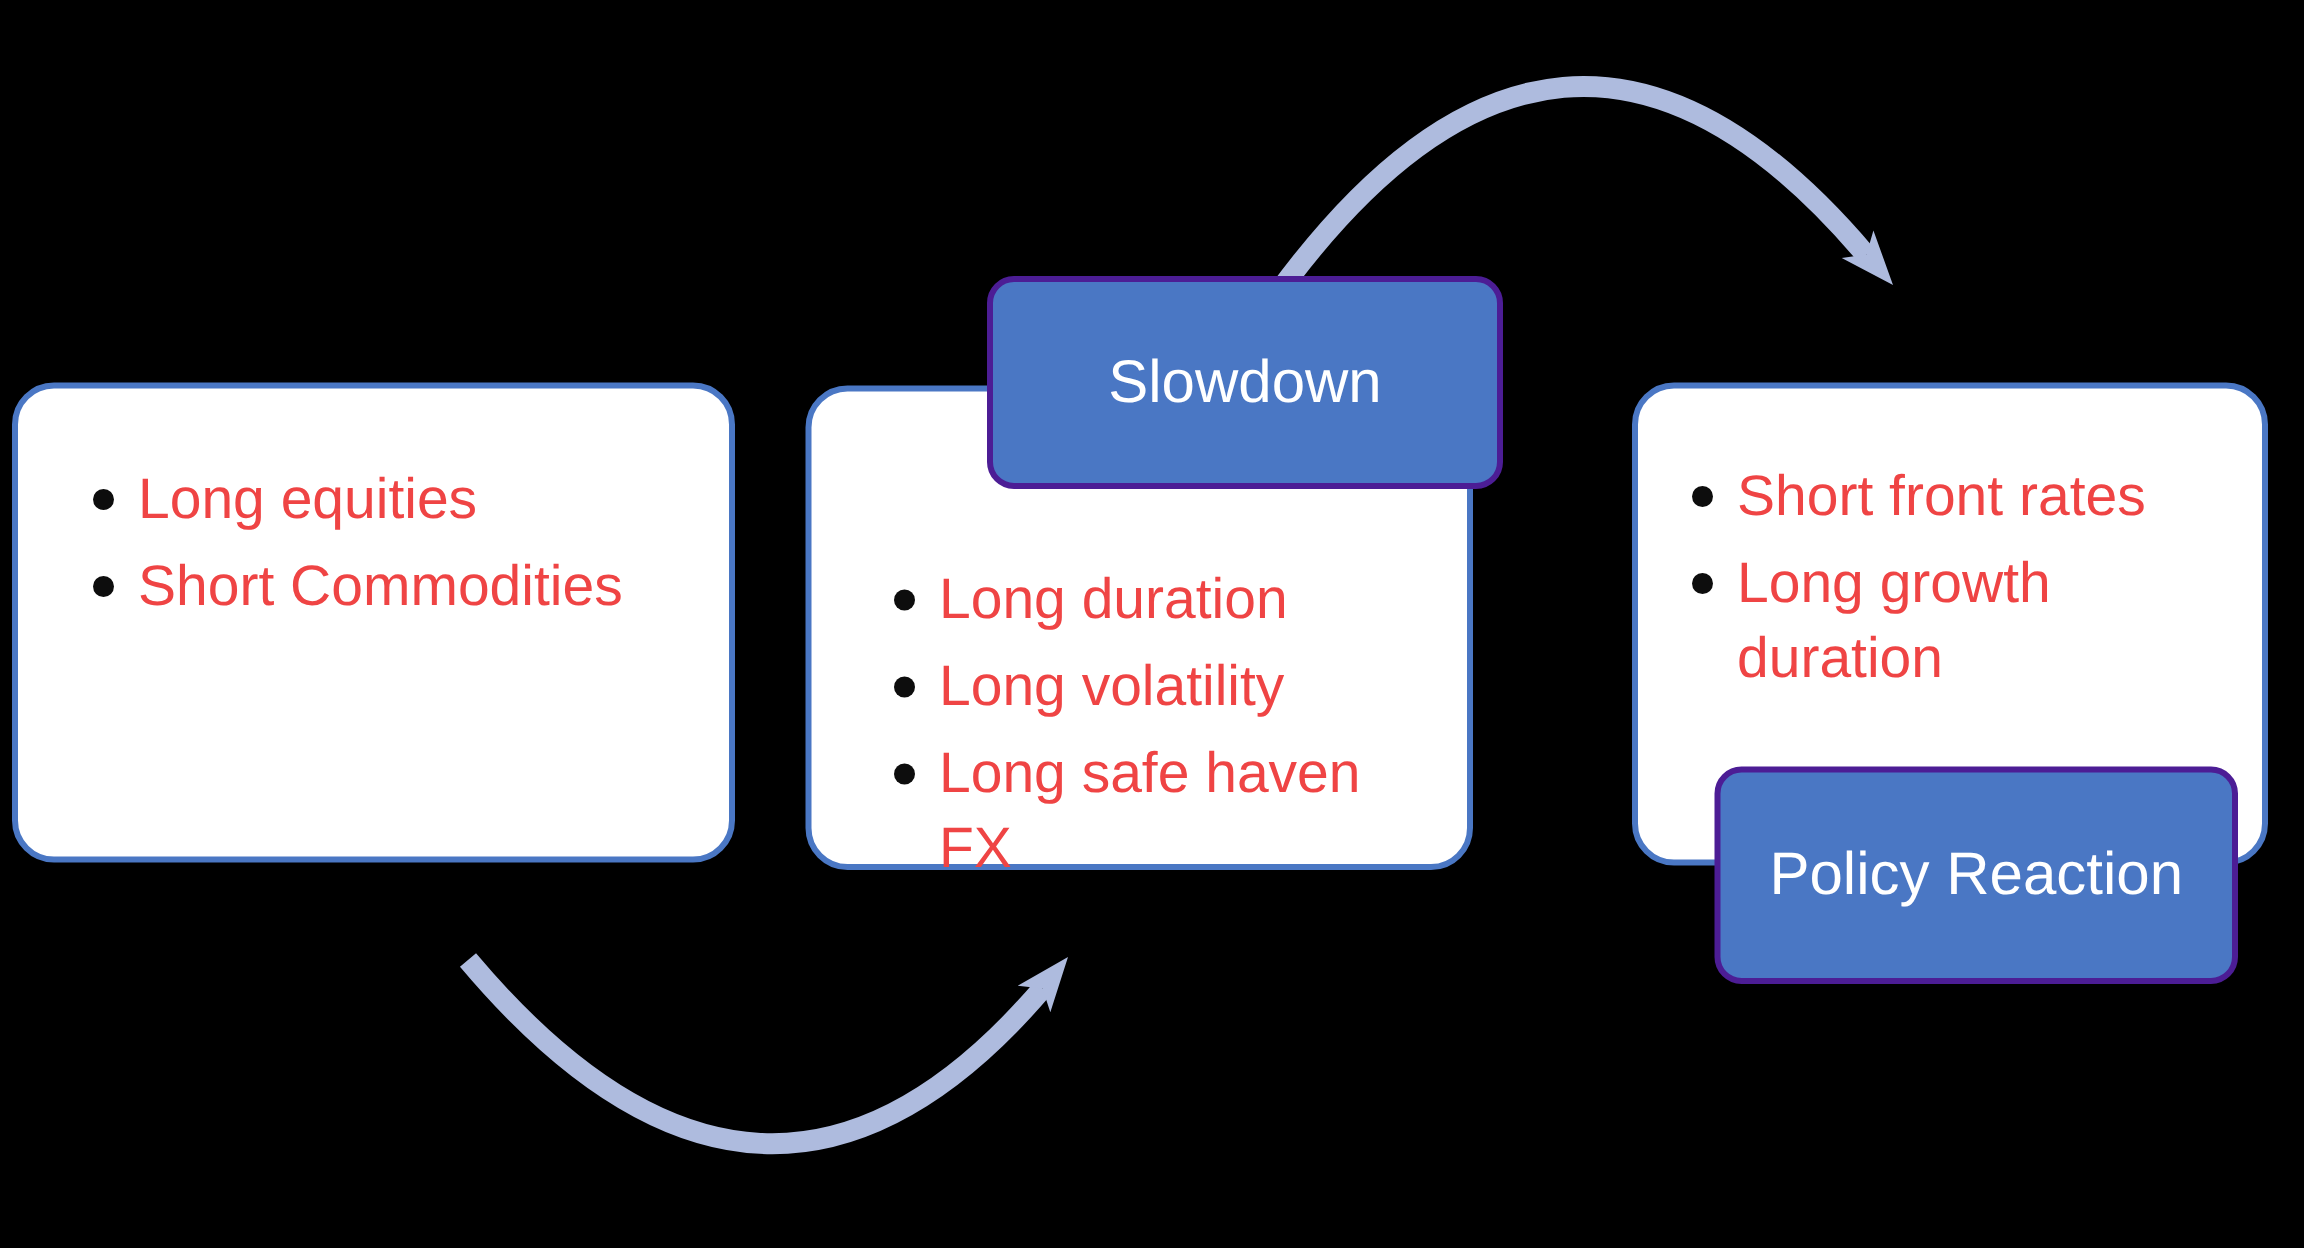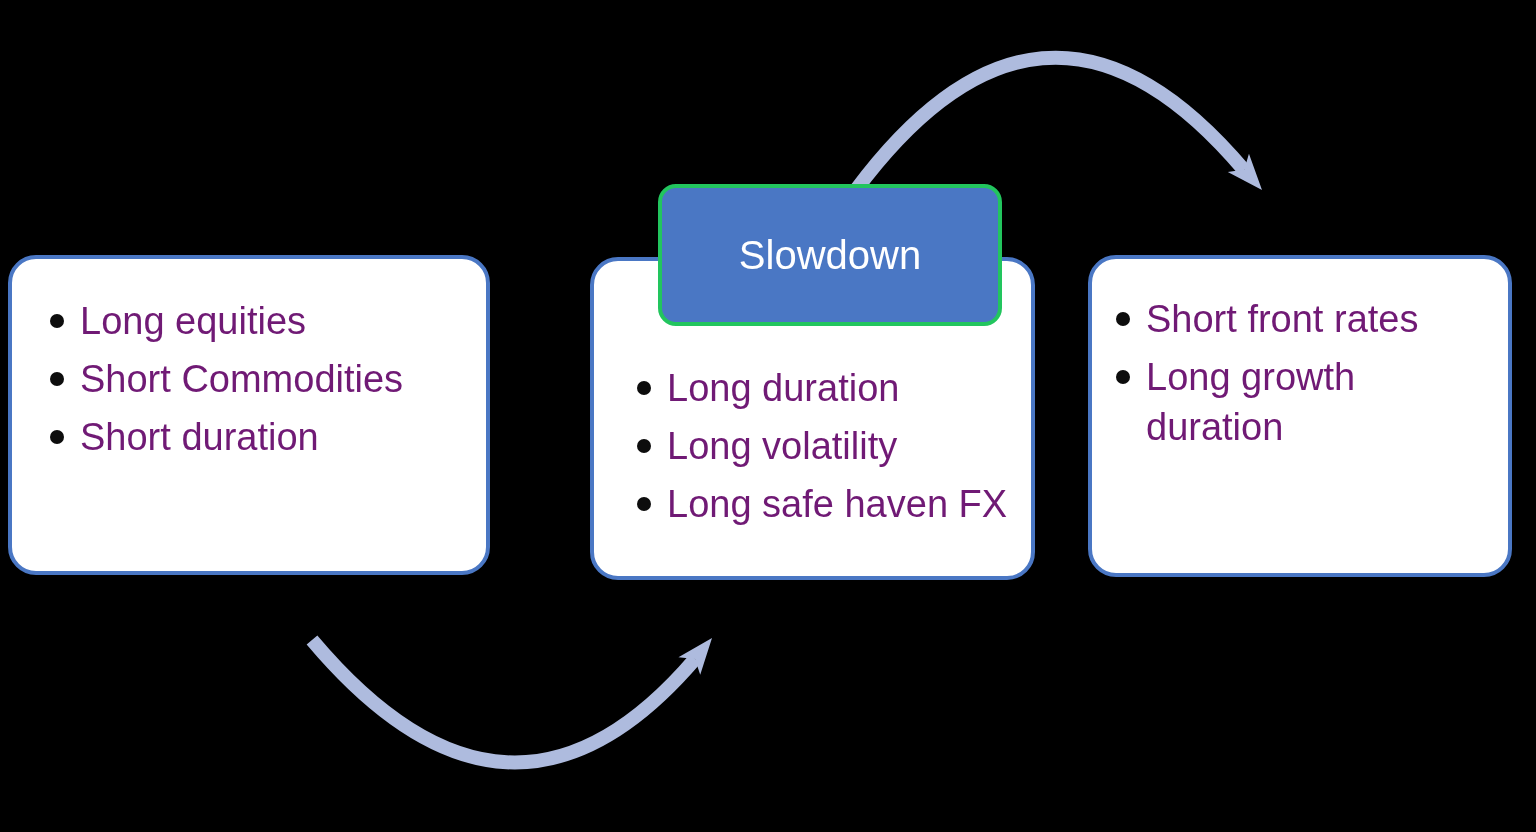--- a/index.html
+++ b/index.html
@@ -25,27 +25,27 @@
   }
   .card {
     position: absolute;
     background: #ffffff;
     border: 4px solid #4a77c4;
     border-radius: 28px;
     box-sizing: border-box;
     z-index: 1;
   }
   #card-growth   { left: 8px;    top: 255px; width: 482px; height: 320px; }
-  #card-slowdown { left: 590px;  top: 257px; width: 445px; height: 323px; }
+  #card-slowdown { left: 537px;  top: 257px; width: 445px; height: 323px; }
   #card-policy   { left: 1088px; top: 255px; width: 424px; height: 322px; }
 
   .card ul {
-    margin: 0;
+    margin: 12px;
     list-style: none;
-    color: #701a75;
+    color: #ef4444;
     font-size: 38px;
   }
   #card-growth ul   { padding: 37px 14px 0 38px; }
   #card-slowdown ul { padding: 102px 10px 0 43px; }
   #card-policy ul   { padding: 35px 14px 0 24px; }
 
   .card li {
     position: relative;
     padding-left: 30px;
     line-height: 50px;
@@ -58,21 +58,21 @@
     top: 18px;
     width: 14px;
     height: 14px;
     border-radius: 50%;
     background: #0d0d0d;
   }
 
   .stage-label {
     position: absolute;
     background: #4a77c4;
-    border: 4px solid #22c55e;
+    border: 4px solid #4c1d95;
     border-radius: 18px;
     box-sizing: border-box;
     display: flex;
     align-items: center;
     justify-content: center;
     color: #ffffff;
     font-size: 40px;
     z-index: 2;
   }
   #label-growth   { left: 139px;  top: 504px; width: 347px; height: 143px; }
@@ -94,33 +94,33 @@
     <g>
       <path d="M 312 640 Q 510 875 695 659" fill="none" stroke="#aebbde" stroke-width="14"></path>
       <polygon points="0,0 -36,-14 -27,0 -36,14" fill="#aebbde" transform="translate(712,638) rotate(-51)"></polygon>
     </g>
   </svg>
 
   <div class="card" id="card-growth">
     <ul>
       <li>Long equities</li>
       <li>Short Commodities</li>
-      <li>Short duration</li>
     </ul>
   </div>
 
   <div class="card" id="card-slowdown">
     <ul>
       <li>Long duration</li>
       <li>Long volatility</li>
       <li>Long safe haven FX</li>
     </ul>
   </div>
   <div class="stage-label" id="label-slowdown">Slowdown</div>
 
   <div class="card" id="card-policy">
     <ul>
       <li>Short front rates</li>
       <li>Long growth duration</li>
     </ul>
   </div>
+  <div class="stage-label" id="label-policy">Policy Reaction</div>
 
 </div>
 
 </body></html>

